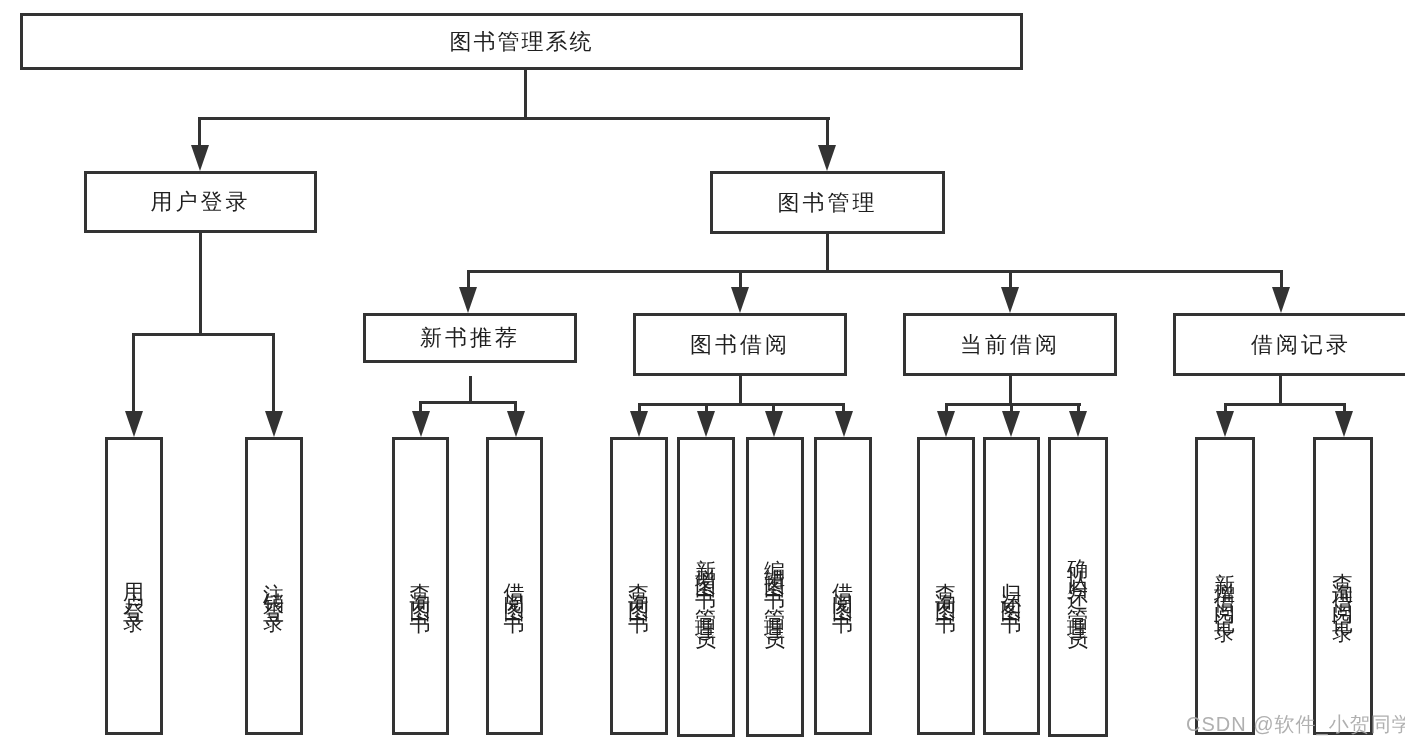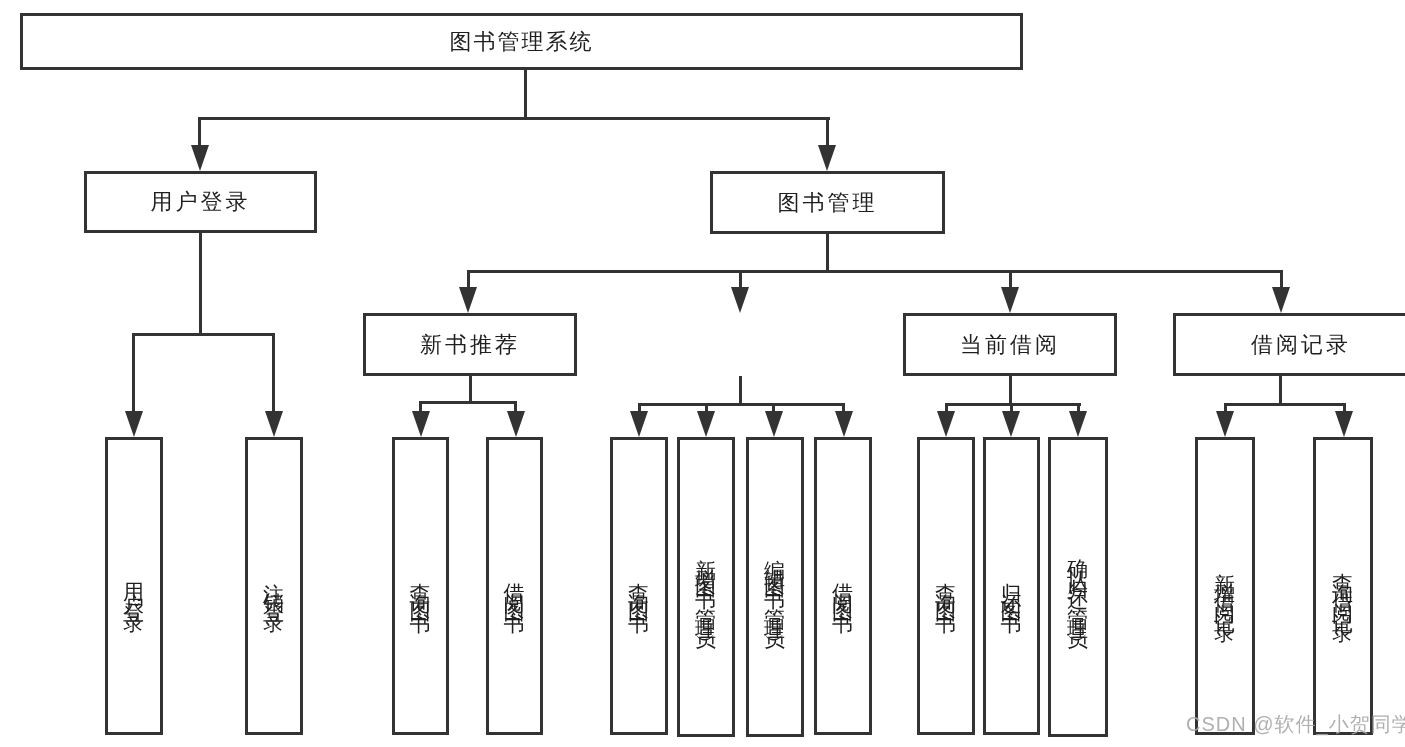--- a/index.html
+++ b/index.html
@@ -53,21 +53,22 @@
   <div class="line" style="left:467px; top:270px; width:816px; height:3px;"></div>
   <div class="line" style="left:467px; top:270px; width:3px; height:19px;"></div>
   <div class="line" style="left:739px; top:270px; width:3px; height:19px;"></div>
   <div class="line" style="left:1009px; top:270px; width:3px; height:19px;"></div>
   <div class="line" style="left:1280px; top:270px; width:3px; height:19px;"></div>
   <div class="arr" style="left:459px; top:287px;"></div>
   <div class="arr" style="left:731px; top:287px;"></div>
   <div class="arr" style="left:1001px; top:287px;"></div>
   <div class="arr" style="left:1272px; top:287px;"></div>
 
-  <div class="box hlabel" style="left:363px; top:313px; width:214px; height:63px;">新书推荐</div>
+  <div class="box hlabel" style="left:363px; top:313px; width:214px; height:50px;">新书推荐</div>
+  <div class="box hlabel" style="left:633px; top:313px; width:214px; height:63px;">图书借阅</div>
   <div class="box hlabel" style="left:903px; top:313px; width:214px; height:63px;">当前借阅</div>
   <div class="box hlabel" style="left:1173px; top:313px; width:256px; height:63px;">借阅记录</div>
 
   <div class="line" style="left:469px; top:376px; width:3px; height:27px;"></div>
   <div class="line" style="left:419px; top:401px; width:98px; height:3px;"></div>
   <div class="line" style="left:419px; top:401px; width:3px; height:13px;"></div>
   <div class="line" style="left:514px; top:401px; width:3px; height:13px;"></div>
   <div class="arr" style="left:412px; top:411px;"></div>
   <div class="arr" style="left:507px; top:411px;"></div>
 

